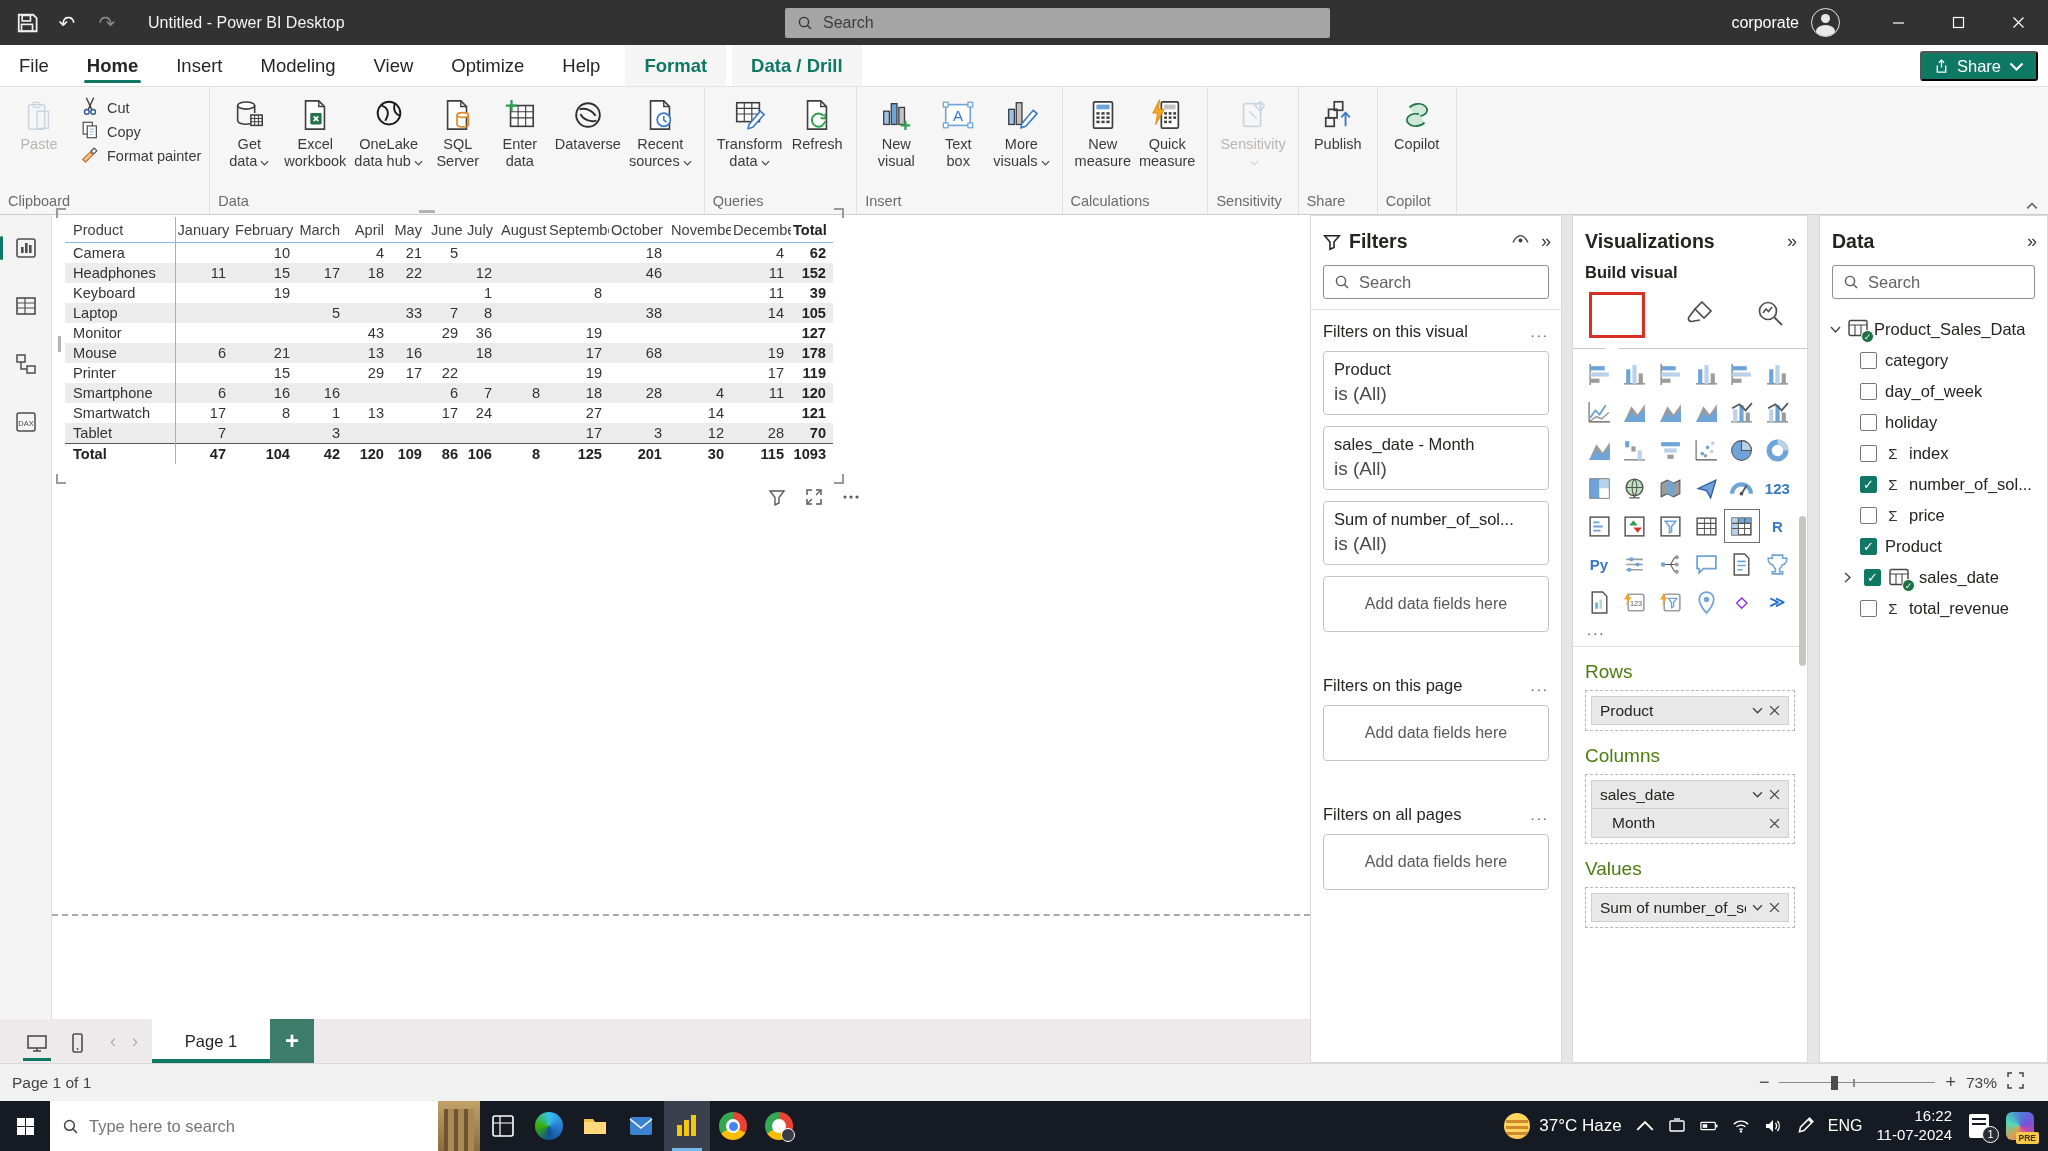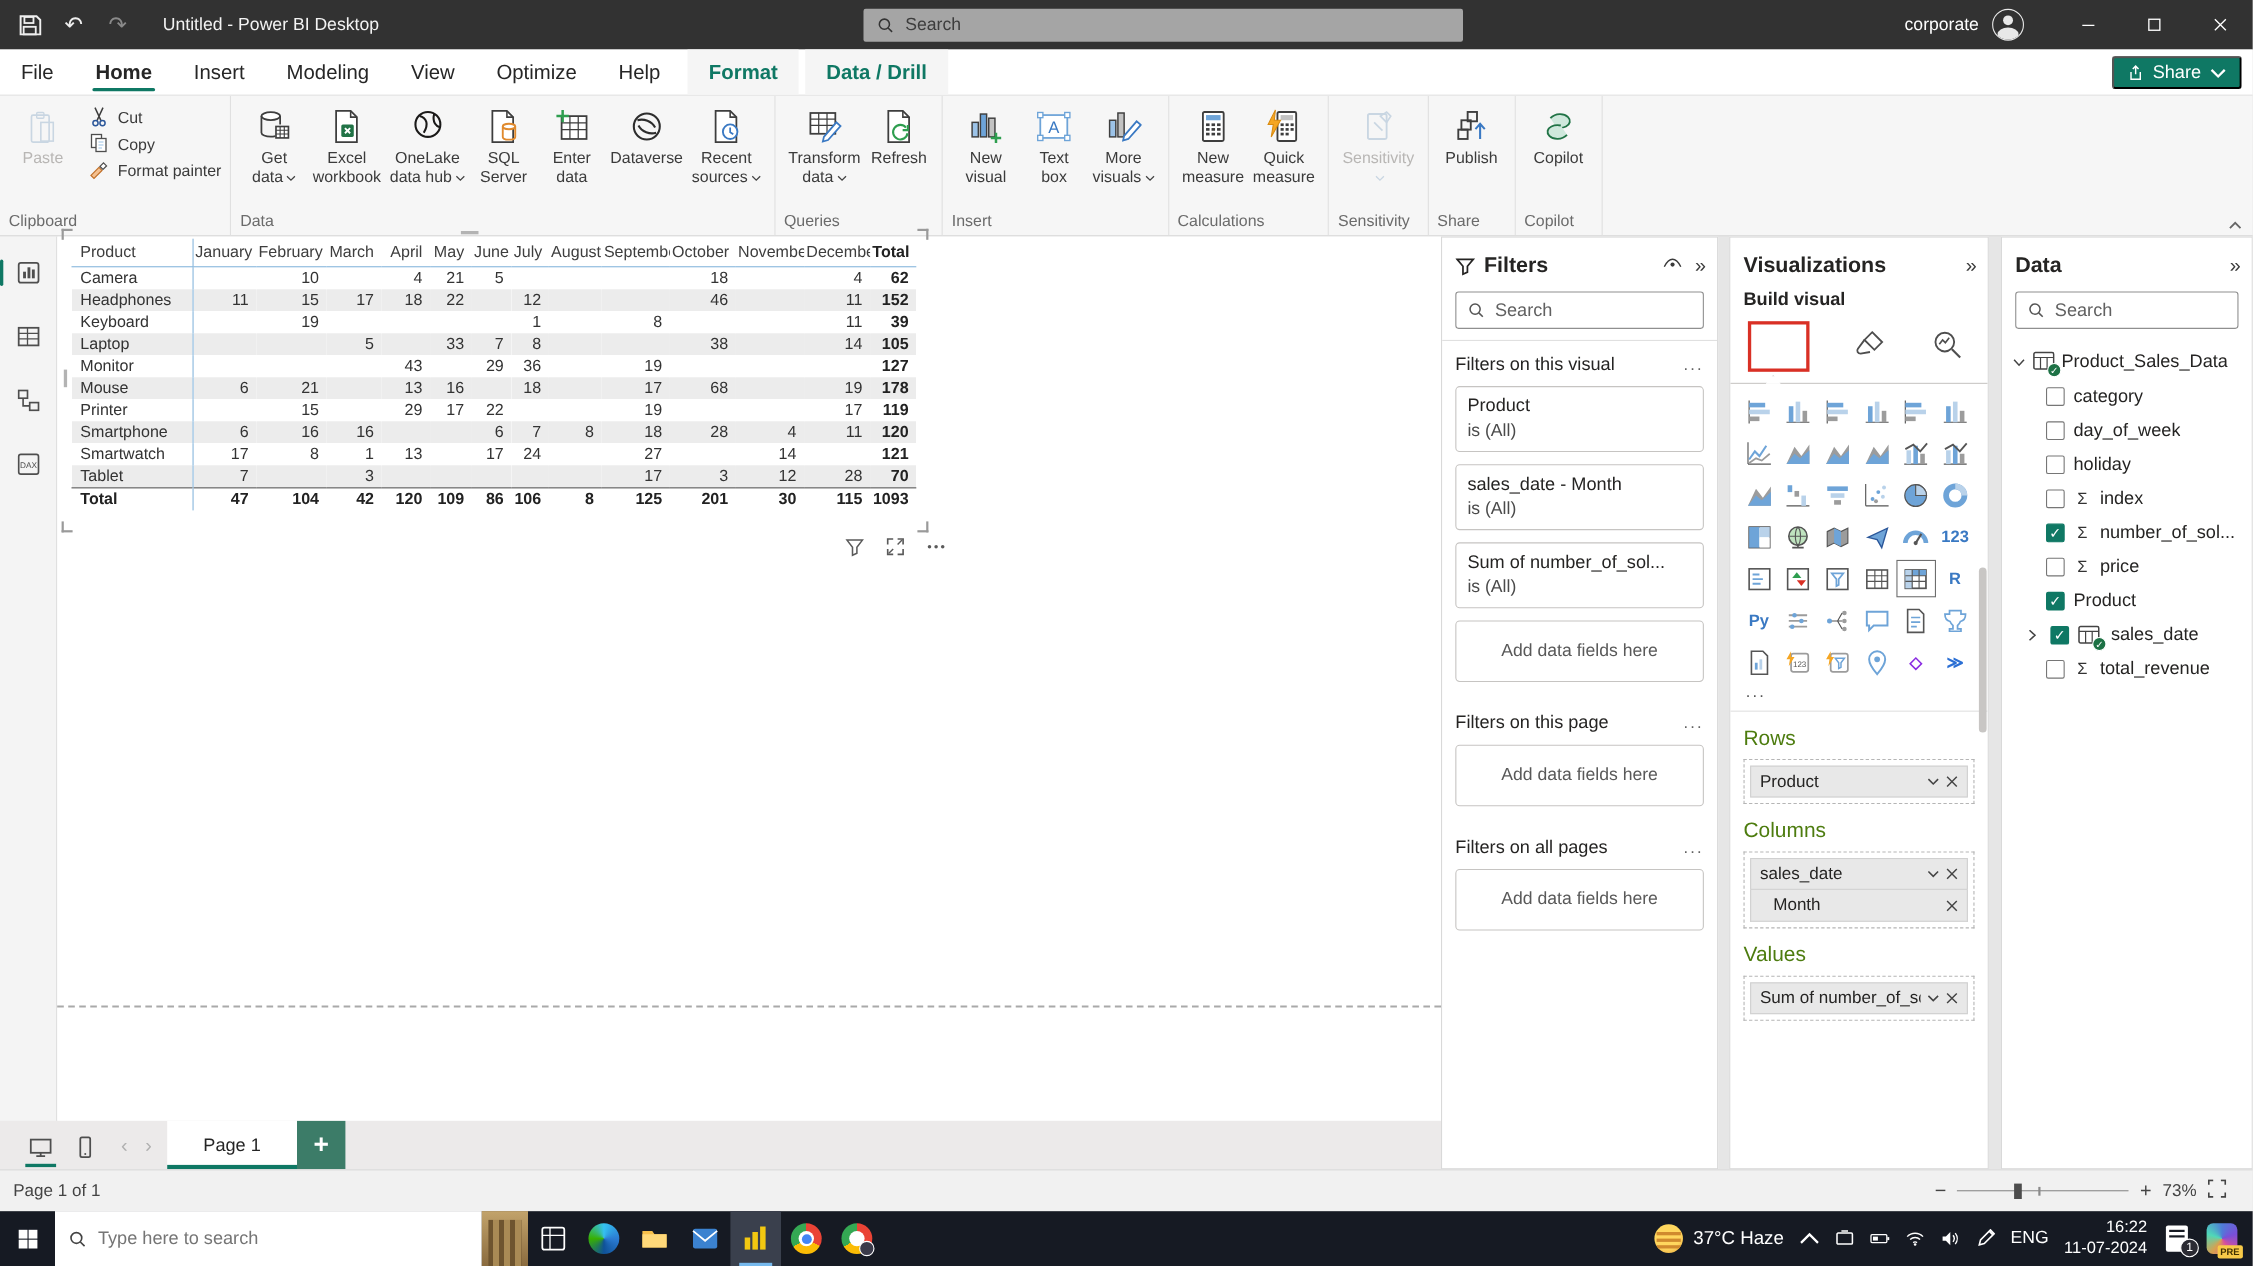--- a/index.html
+++ b/index.html
@@ -106,22 +106,22 @@
   .search-box input { border:none; outline:none; font-size:16.5px; width:100%; color:#333; font-family:inherit; }
   .search-box input::placeholder { color:#616161; }
   .search-box svg { width:16px; height:16px; flex:none; }
   .fdivider { border-top:1px solid #e0e0e0; margin:2px 0 0; }
 
   .fsection { padding:12px 12px 4px; }
   .fsec-hd { display:flex; align-items:center; font-size:16.5px; color:#252423; margin-bottom:10px; }
   .fsec-hd .more { margin-left:auto; color:#616161; letter-spacing:2px; font-size:15px; }
   .fcard { border:1px solid #c6c4c2; border-radius:4px; padding:8px 10px 9px; margin-bottom:11px; background:#fff; }
   .fcard .fname { font-size:16.5px; color:#252423; margin-bottom:4px; white-space:nowrap; overflow:hidden; }
-  .fcard .fval { font-size:16px; color:#4a4a4a; }
-  .fadd { border:1px solid #c6c4c2; border-radius:4px; padding:18px 8px; text-align:center; font-size:16px; color:#595959; margin-bottom:12px; }
+  .fcard .fval { font-size:19px; color:#4a4a4a; }
+  .fadd { border:1px solid #c6c4c2; border-radius:4px; padding:18px 8px; text-align:center; font-size:16px; color:#595959; margin-bottom:28px; }
 
   
   .bv-label { font-size:16.5px; font-weight:bold; color:#252423; padding:0 12px 8px; }
   .bigtabs { display:flex; align-items:center; gap:40px; padding:2px 16px 10px; border-bottom:1px solid #c9c7c5; position:relative; }
   .bt-sel { width:56px; height:46px; border:3px solid #d93025; background:#fff; padding:3px; }
   .bt-matrix-prev { width:100%; height:100%; background:repeating-linear-gradient(0deg,#37705e 0 3px,#fff 3px 6px), #fff; border-top:4px solid #bfbfbf; }
   .bt-ic { color:#4e4e4e; }
   .bt-ic svg { width:30px; height:30px; }
   .bt-caret { position:absolute; left:32px; bottom:-1px; width:14px; height:8px; background:#fff; clip-path:polygon(50% 0,0 100%,100% 100%); border-top:1px solid #c9c7c5; }
   .vgrid { display:grid; grid-template-columns:repeat(6,1fr); padding:10px 10px 0; row-gap:8px; }

